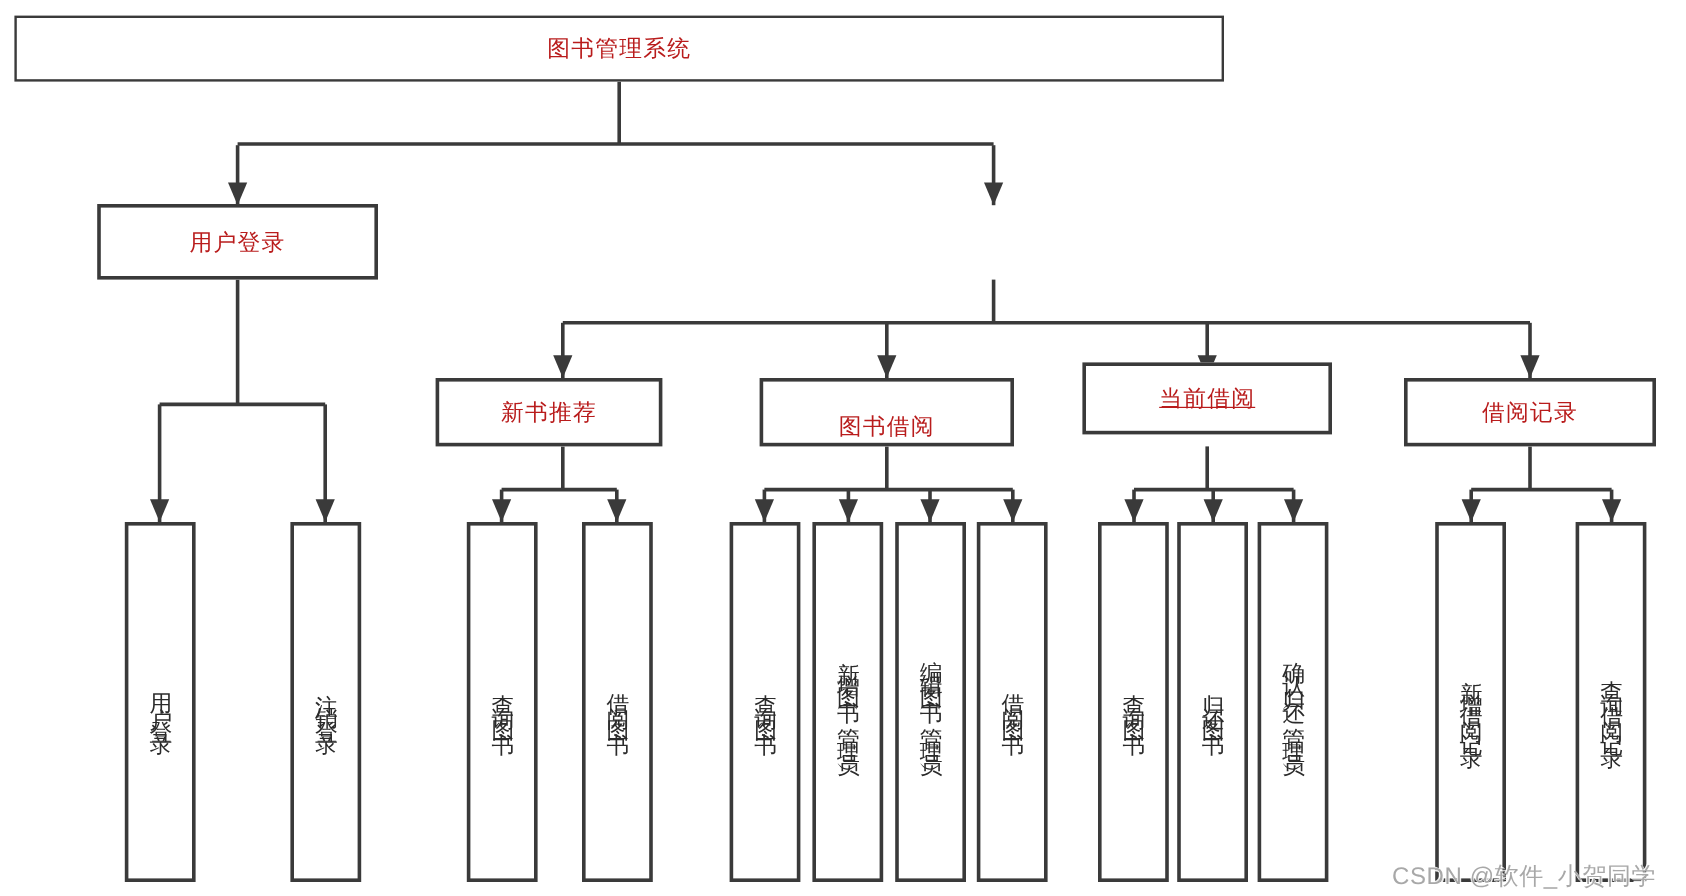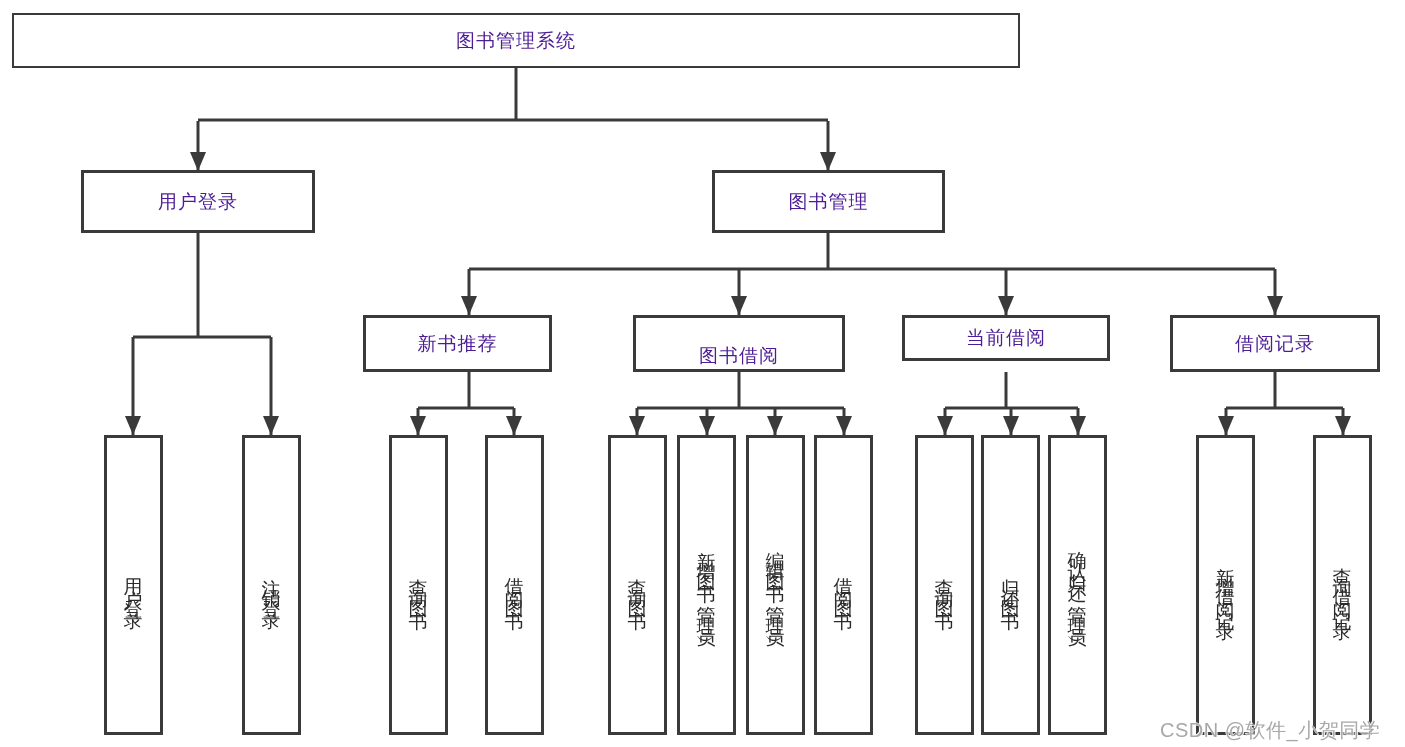--- a/index.html
+++ b/index.html
@@ -19,21 +19,21 @@
   .hbox {
     position: absolute;
     box-sizing: border-box;
     background: #ffffff;
     border: 3px solid #3a3a3a;
     display: flex;
     align-items: center;
     justify-content: center;
     font-size: 19px;
     letter-spacing: 1px;
-    color: #4c1d95;
+    color: #b91c1c;
     z-index: 1;
   }
   .hbox.root { border-width: 2px; }
   .vbox {
     position: absolute;
     top: 435px;
     height: 300px;
     width: 59px;
     box-sizing: border-box;
     background: #ffffff;
@@ -125,31 +125,28 @@
     </g>
   </svg>
 
   <div class="hbox root" style="left:12px; top:13px; width:1008px; height:55px;">
     <span>图书管理系统</span>
   </div>
 
   <div class="hbox" style="left:81px; top:170px; width:234px; height:63px;">
     <span>用户登录</span>
   </div>
-  <div class="hbox" style="left:712px; top:170px; width:233px; height:63px;">
-    <span>图书管理</span>
-  </div>
 
   <div class="hbox" style="left:363px; top:315px; width:189px; height:57px;text-align:right;">
     <span>新书推荐</span>
   </div>
   <div class="hbox" style="left:633px; top:315px; width:212px; height:57px;align-items:flex-end;">
     <span>图书借阅</span>
   </div>
-  <div class="hbox" style="left:902px; top:315px; width:208px; height:46px;">
+  <div class="hbox" style="left:902px; top:302px; width:208px; height:60px;text-decoration:underline;">
     <span>当前借阅</span>
   </div>
   <div class="hbox" style="left:1170px; top:315px; width:210px; height:57px;">
     <span>借阅记录</span>
   </div>
 
   <div class="vbox" style="left:104px;">
     <span class="vtext">用户登录</span>
   </div>
   <div class="vbox" style="left:242px;">

